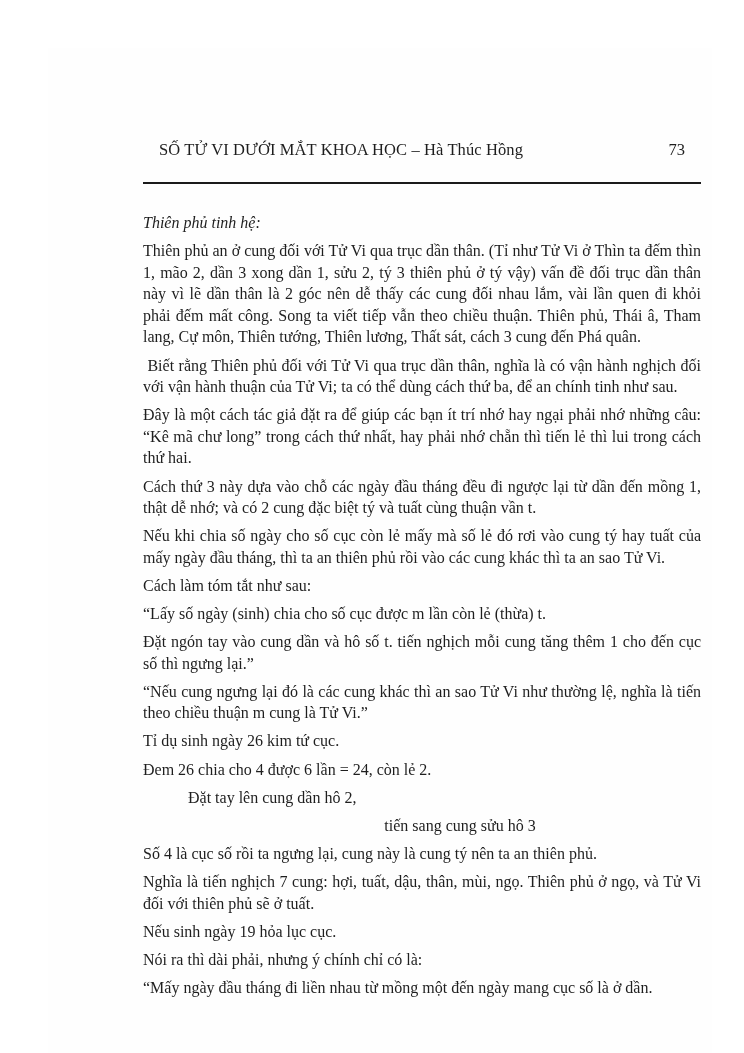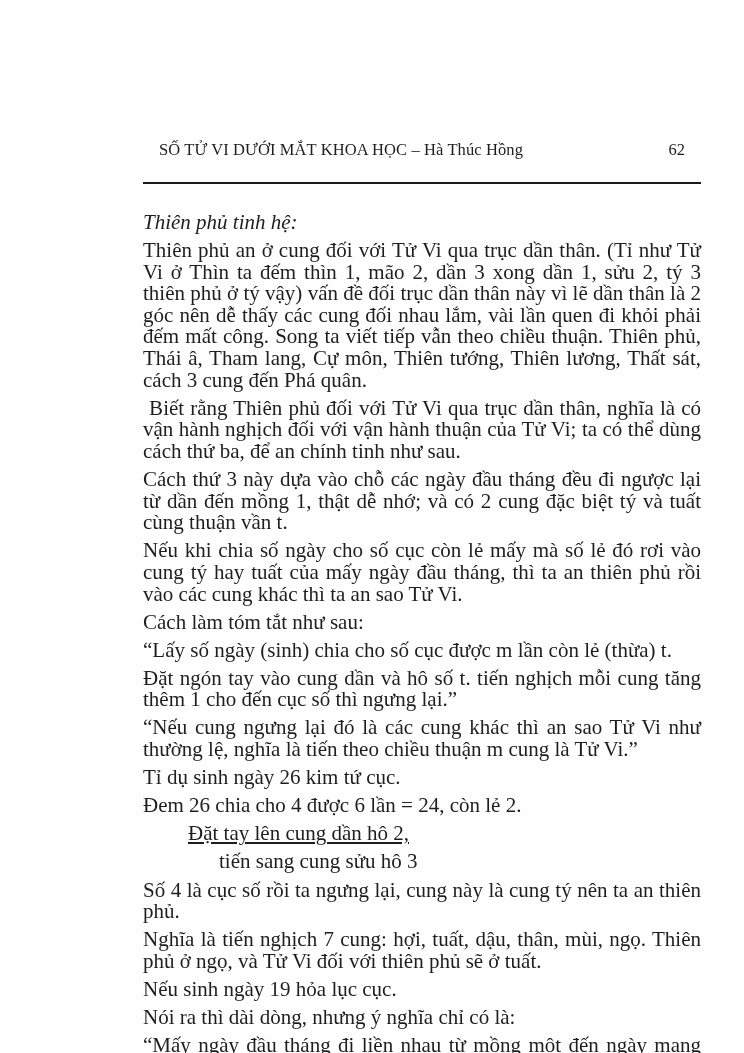--- a/index.html
+++ b/index.html
@@ -21,55 +21,56 @@
     justify-content: space-between;
     align-items: baseline;
     font-size: 16.5px;
     line-height: 20px;
     padding-bottom: 6px;
     border-bottom: 2px solid #1a1a1a;
   }
   .header .title { letter-spacing: 0.1px; }
   .content { padding-top: 12px; }
   .content p {
-    font-size: 21px;
+    font-size: 16px;
     line-height: 21.6px;
     margin: 0 0 6.5px 0;
     text-align: justify;
   }
   .content p.h {
     font-style: italic;
     text-align: left;
   }
-  .content p.i1 { padding-left: 45px; text-align: left; text-decoration: underline; }
-  .content p.i2 { padding-left: 76px; text-align: left; }
+  .content p.i1 { padding-left: 45px; text-align: left; }
+  .content p.i2 { padding-left: 76px; text-align: center; }
 </style>
 </head>
 <body>
 
 <div class="page">
   <div class="inner">
     <div class="header">
       <span class="title">SỐ TỬ VI DƯỚI MẮT KHOA HỌC – Hà Thúc Hồng</span>
-      <span class="pagenum">62</span>
+      <span class="pagenum">73</span>
     </div>
     <div class="content">
       <p class="h">Thiên phủ tinh hệ:</p>
       <p>Thiên phủ an ở cung đối với Tử Vi qua trục dần thân. (Tỉ như Tử Vi ở Thìn ta đếm thìn 1, mão 2, dần 3 xong dần 1, sửu 2, tý 3 thiên phủ ở tý vậy) vấn đề đối trục dần thân này vì lẽ dần thân là 2 góc nên dễ thấy các cung đối nhau lắm, vài lần quen đi khỏi phải đếm mất công. Song ta viết tiếp vẫn theo chiều thuận. Thiên phủ, Thái â, Tham lang, Cự môn, Thiên tướng, Thiên lương, Thất sát, cách 3 cung đến Phá quân.</p>
       <p>&nbsp;Biết rằng Thiên phủ đối với Tử Vi qua trục dần thân, nghĩa là có vận hành nghịch đối với vận hành thuận của Tử Vi; ta có thể dùng cách thứ ba, để an chính tinh như sau.</p>
+      <p>Đây là một cách tác giả đặt ra để giúp các bạn ít trí nhớ hay ngại phải nhớ những câu: “Kê mã chư long” trong cách thứ nhất, hay phải nhớ chẵn thì tiến lẻ thì lui trong cách thứ hai.</p>
       <p>Cách thứ 3 này dựa vào chỗ các ngày đầu tháng đều đi ngược lại từ dần đến mồng 1, thật dễ nhớ; và có 2 cung đặc biệt tý và tuất cùng thuận vần t.</p>
       <p>Nếu khi chia số ngày cho số cục còn lẻ mấy mà số lẻ đó rơi vào cung tý hay tuất của mấy ngày đầu tháng, thì ta an thiên phủ rồi vào các cung khác thì ta an sao Tử Vi.</p>
       <p>Cách làm tóm tắt như sau:</p>
       <p>“Lấy số ngày (sinh) chia cho số cục được m lần còn lẻ (thừa) t.</p>
       <p>Đặt ngón tay vào cung dần và hô số t. tiến nghịch mỗi cung tăng thêm 1 cho đến cục số thì ngưng lại.”</p>
       <p>“Nếu cung ngưng lại đó là các cung khác thì an sao Tử Vi như thường lệ, nghĩa là tiến theo chiều thuận m cung là Tử Vi.”</p>
       <p>Tỉ dụ sinh ngày 26 kim tứ cục.</p>
       <p>Đem 26 chia cho 4 được 6 lần = 24, còn lẻ 2.</p>
       <p class="i1">Đặt tay lên cung dần hô 2,</p>
       <p class="i2">tiến sang cung sửu hô 3</p>
       <p>Số 4 là cục số rồi ta ngưng lại, cung này là cung tý nên ta an thiên phủ.</p>
       <p>Nghĩa là tiến nghịch 7 cung: hợi, tuất, dậu, thân, mùi, ngọ. Thiên phủ ở ngọ, và Tử Vi đối với thiên phủ sẽ ở tuất.</p>
       <p>Nếu sinh ngày 19 hỏa lục cục.</p>
-      <p>Nói ra thì dài dòng, nhưng ý nghĩa chỉ có là:</p>
+      <p>Nói ra thì dài phải, nhưng ý chính chỉ có là:</p>
       <p>“Mấy ngày đầu tháng đi liền nhau từ mồng một đến ngày mang cục số là ở dần.</p>
     </div>
   </div>
 </div>
 
 </body></html>

